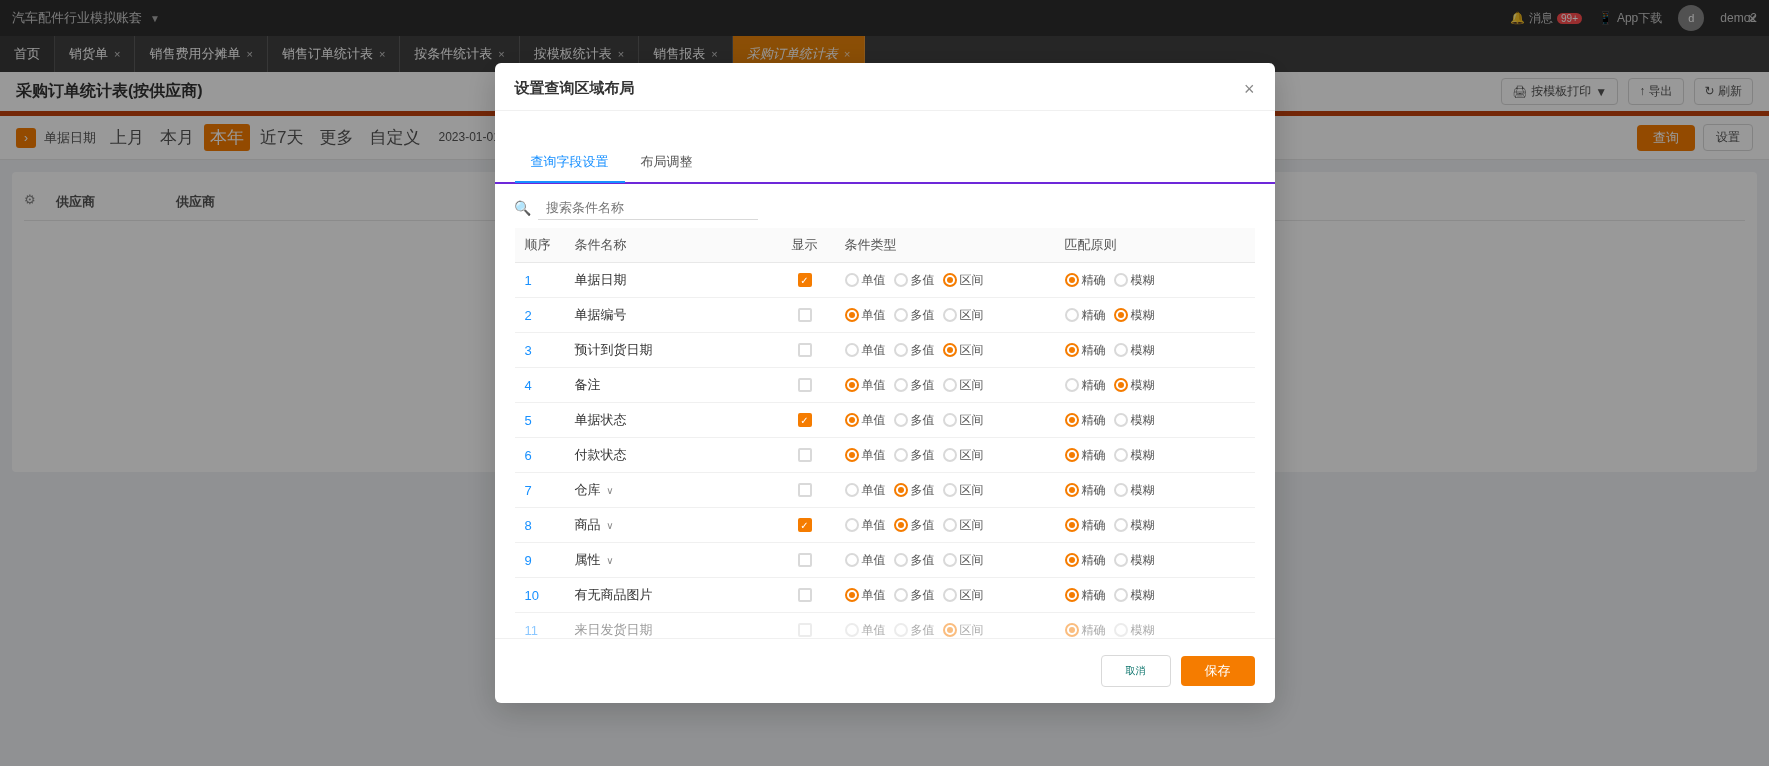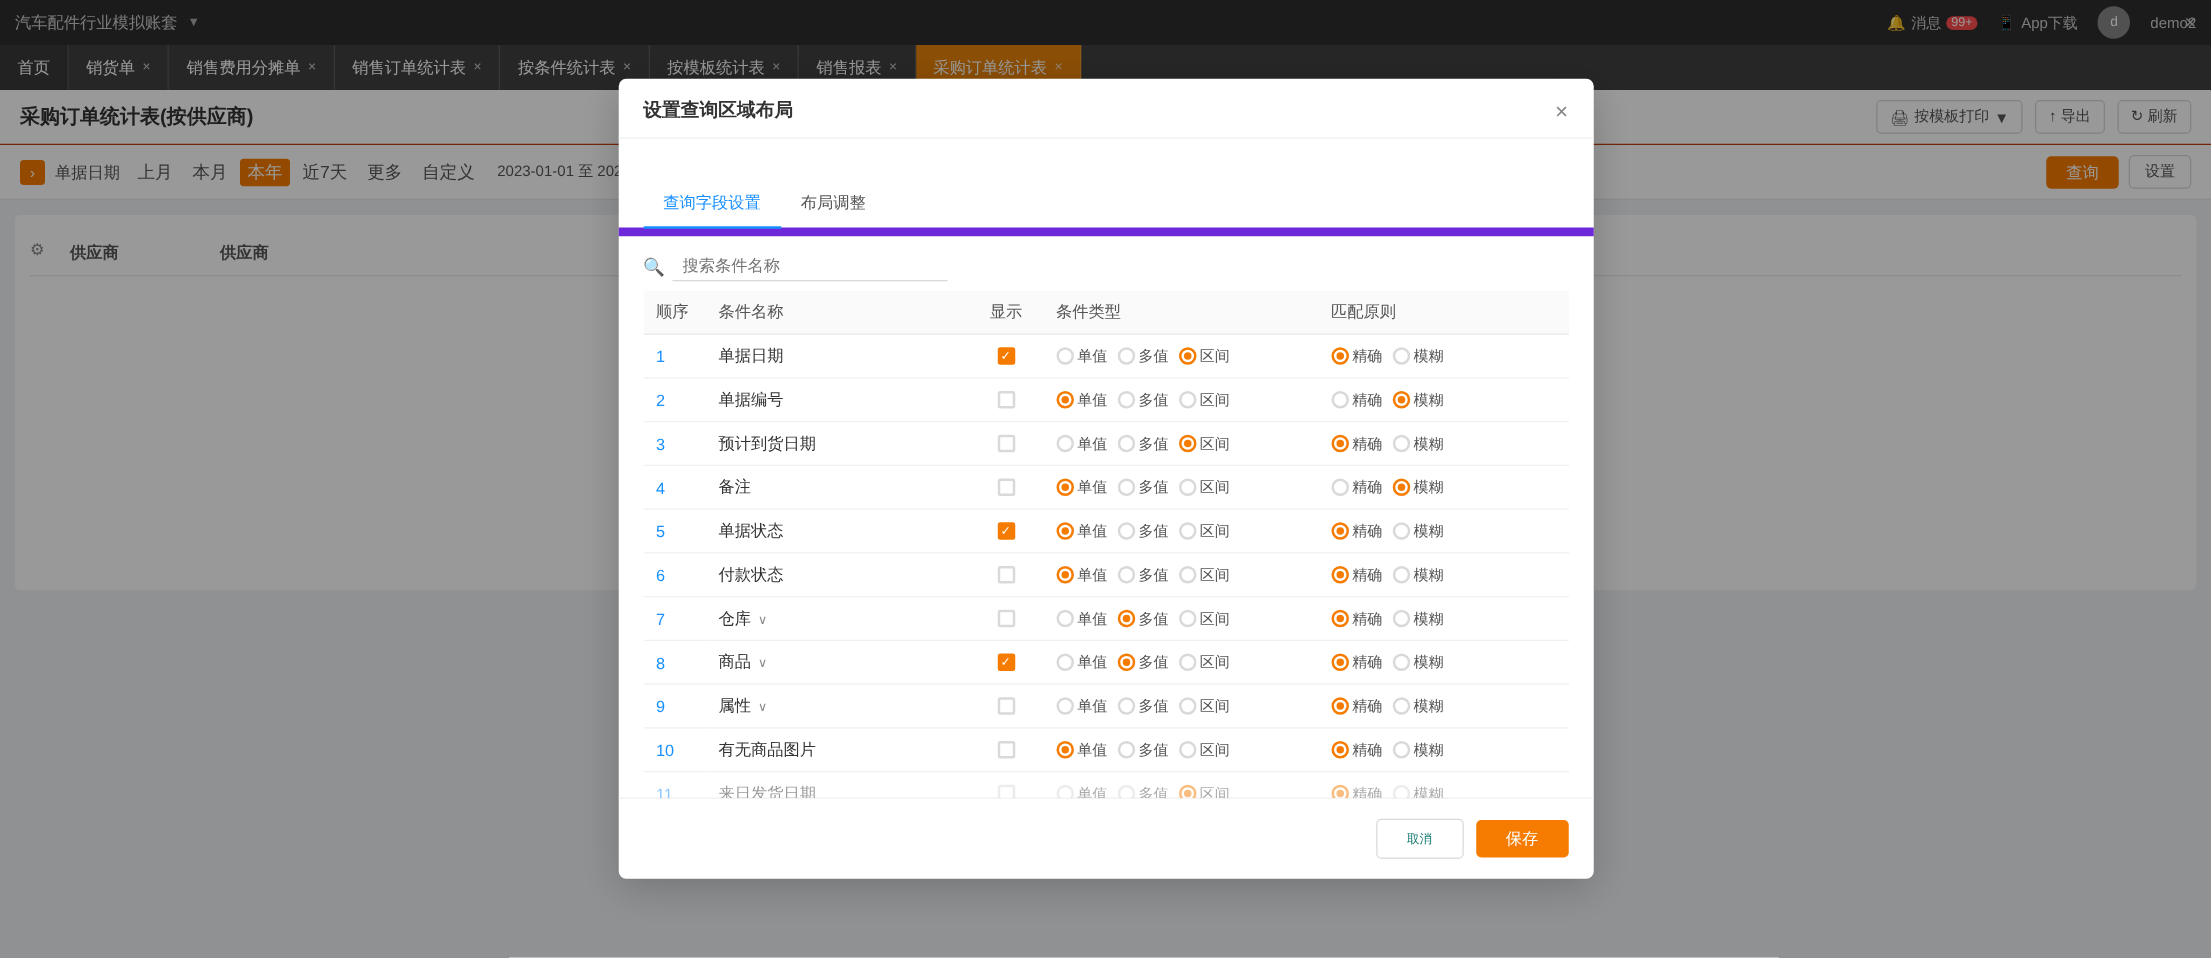--- a/index.html
+++ b/index.html
@@ -38,52 +38,52 @@
       font-size: 13px;
       color: #fff;
       cursor: pointer;
       position: relative;
       white-space: nowrap;
       border-right: 1px solid rgba(255,255,255,0.15);
     }
     .tab-item.home { background: rgba(0,0,0,0.1); }
     .tab-item.active { background: rgba(255,255,255,0.15); }
     .tab-item .close-x { margin-left: 6px; font-size: 11px; opacity: 0.7; }
-    .tab-item.highlight { background: #e8830a; }
+    .tab-item.highlight { background: #e8830a; font-style: italic; }
 
     
     .page-header {
       background: #fff;
       height: 44px;
       display: flex;
       align-items: center;
       padding: 0 16px;
       justify-content: space-between;
-      border-bottom: 1px solid #c2410c;
+      border-bottom: 5px solid #c2410c;
     }
     .page-title { font-size: 16px; font-weight: bold; color: #333; }
     .page-header-right { display: flex; align-items: center; gap: 10px; }
     .btn-print { background: #fff; border: 1px solid #d9d9d9; border-radius: 4px; padding: 4px 10px; cursor: pointer; font-size: 12px; color: #555; display: flex; align-items: center; gap: 4px; }
     .btn-export, .btn-refresh { background: #fff; border: 1px solid #d9d9d9; border-radius: 4px; padding: 4px 10px; cursor: pointer; font-size: 12px; color: #555; }
     .btn-query { background: #f57c00; color: #fff; border: none; border-radius: 4px; padding: 4px 16px; cursor: pointer; font-size: 13px; }
     .btn-set { background: #fff; border: 1px solid #d9d9d9; border-radius: 4px; padding: 4px 12px; cursor: pointer; font-size: 12px; color: #555; }
 
     
     .filter-bar {
       background: #fff;
       padding: 8px 16px;
       display: flex;
       align-items: center;
       gap: 8px;
       border-bottom: 1px solid #e8e8e8;
     }
     .filter-toggle { background: #f57c00; color: #fff; border: none; border-radius: 3px; width: 20px; height: 20px; cursor: pointer; font-size: 12px; display: flex; align-items: center; justify-content: center; }
     .filter-label { color: #555; font-size: 13px; }
     .filter-date-btns { display: flex; align-items: center; gap: 4px; }
-    .date-btn { background: none; border: none; cursor: pointer; color: #555; font-size: 14px; padding: 2px 6px; border-radius: 3px; }
+    .date-btn { background: none; border: none; cursor: pointer; color: #555; font-size: 17px; padding: 2px 6px; border-radius: 3px; }
     .date-btn.active { background: #f57c00; color: #fff; }
     .date-range { color: #555; font-size: 12px; margin-left: 4px; }
 
     
     .content-area {
       background: #f0f2f5;
       flex: 1;
       padding: 12px;
       position: relative;
     }
@@ -132,21 +132,21 @@
       padding: 16px 20px 12px;
       border-bottom: 1px solid #f0f0f0;
     }
     .modal-title { font-size: 15px; font-weight: bold; color: #333; }
     .modal-close { background: none; border: none; cursor: pointer; font-size: 18px; color: #888; line-height: 1; }
 
     
     .modal-tabs {
       display: flex;
       padding: 0 20px;
-      border-bottom: 7px solid #6d28d9;
+      border-bottom: 2px solid #6d28d9;
       gap: 0;
       margin-top: 32px;
     }
     .modal-tab {
       padding: 10px 16px;
       cursor: pointer;
       font-size: 13px;
       color: #555;
       border-bottom: 2px solid transparent;
       margin-bottom: -1px;

